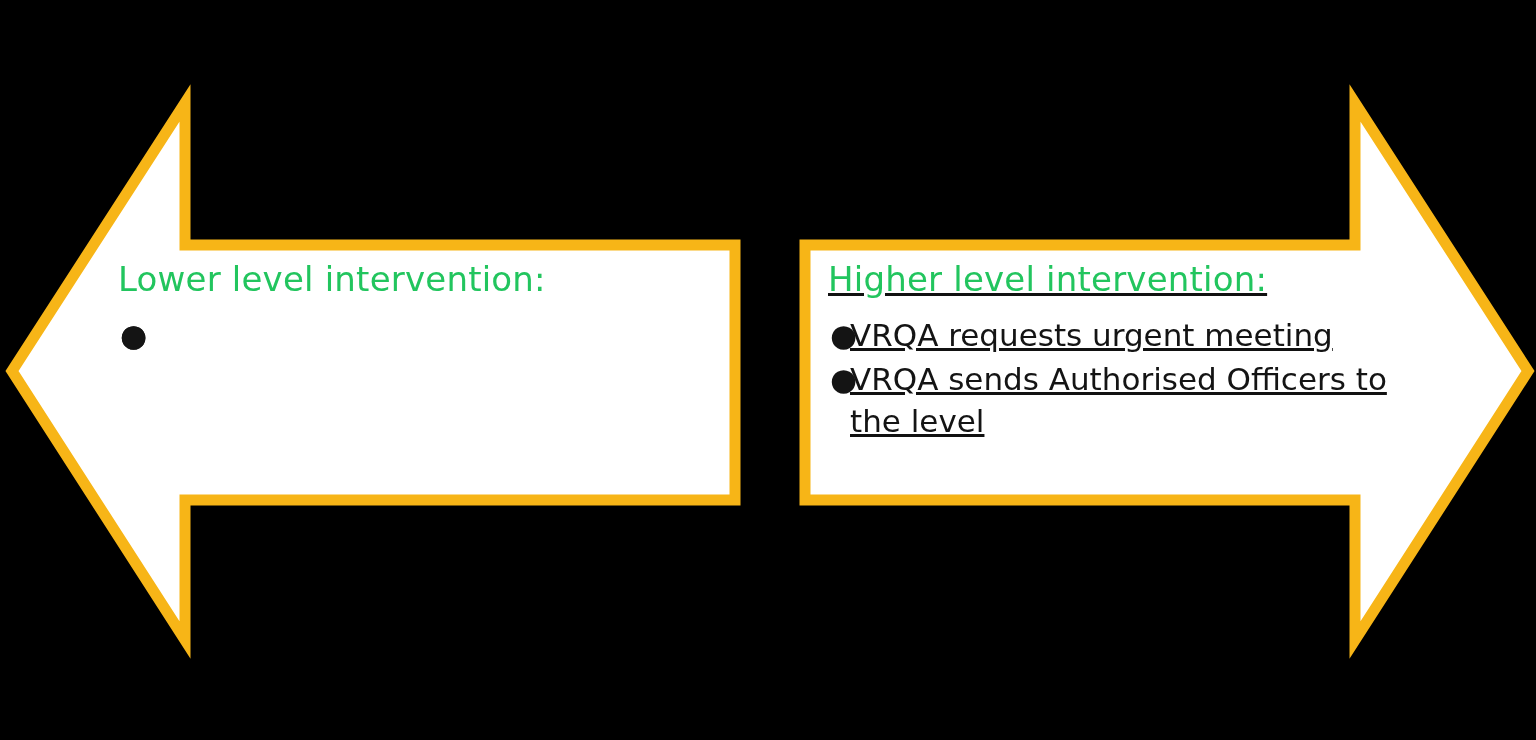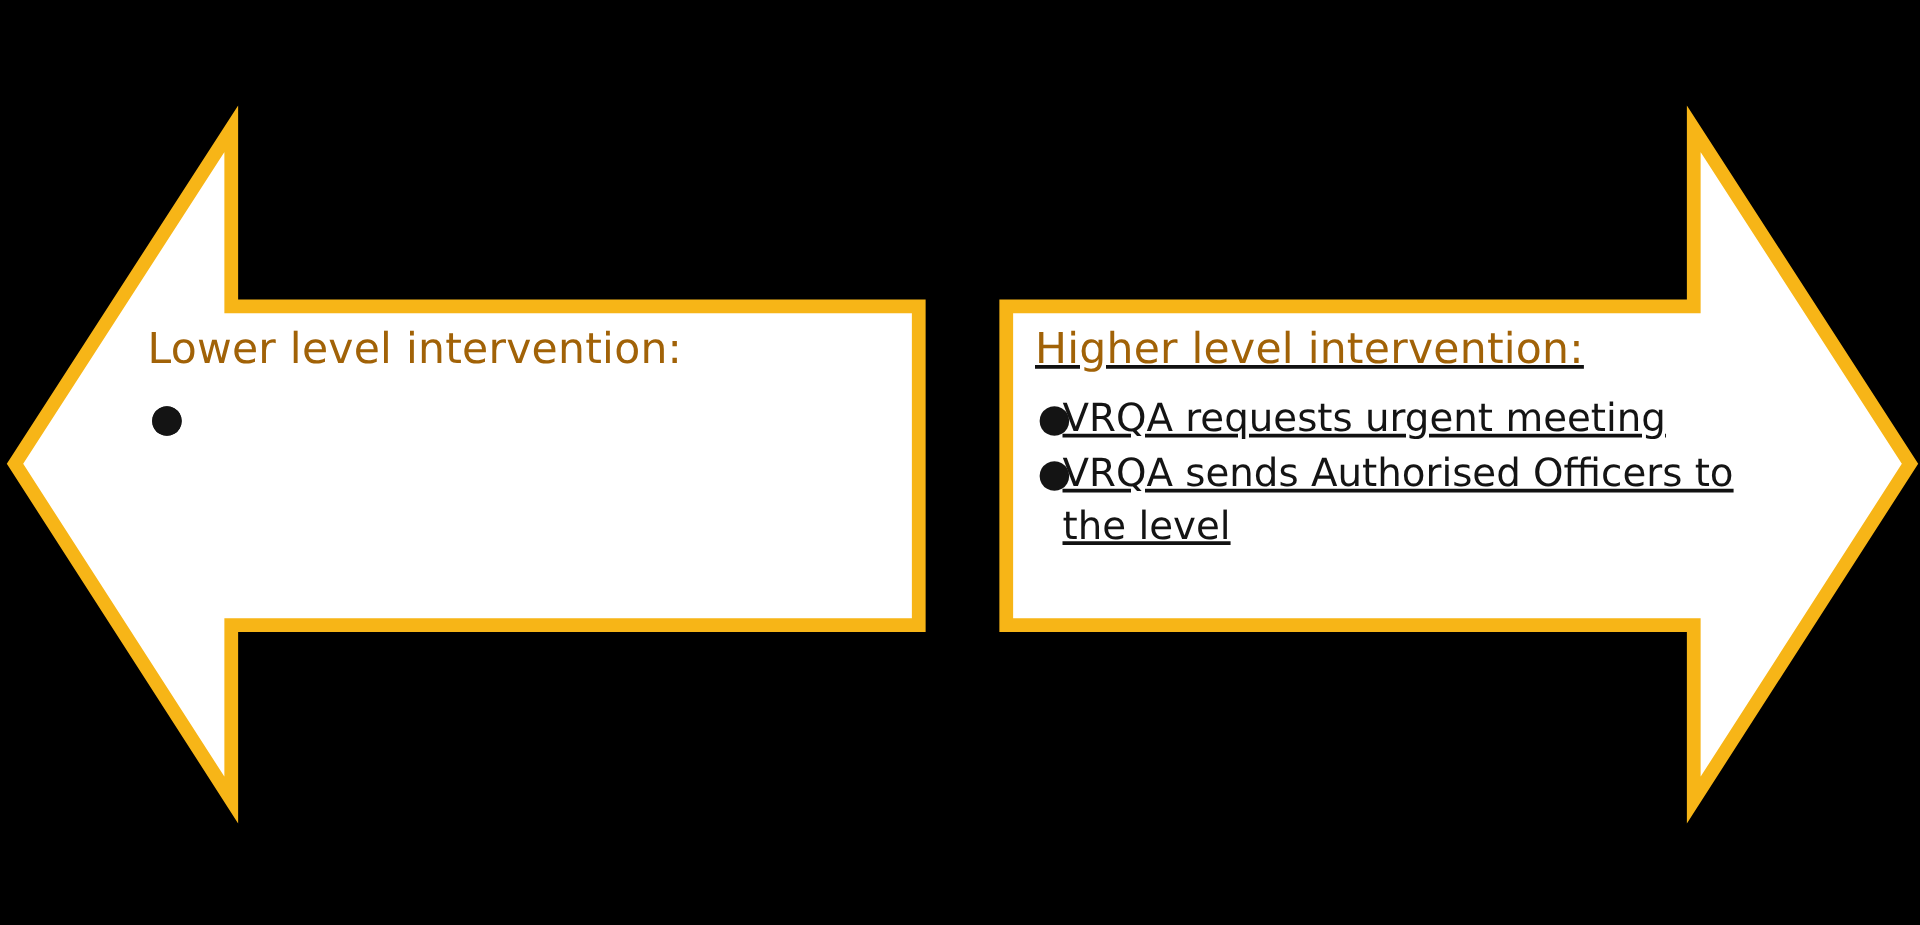--- a/index.html
+++ b/index.html
@@ -40,21 +40,21 @@
     top: 258px;
     width: 600px;
     text-decoration: underline;
   }
   .panel-title {
     font-size: 34px;
     font-weight: 400;
     letter-spacing: 0.2px;
     line-height: 42px;
     margin: 0 0 14px 0;
-    color: #a16207;
+    color: #22c55e;
     white-space: nowrap;
   }
   .bullet-list {
     list-style: none;
     margin: 0;
     padding: 0;
   }
   .bullet-item {
     position: relative;
     font-size: 31px;

